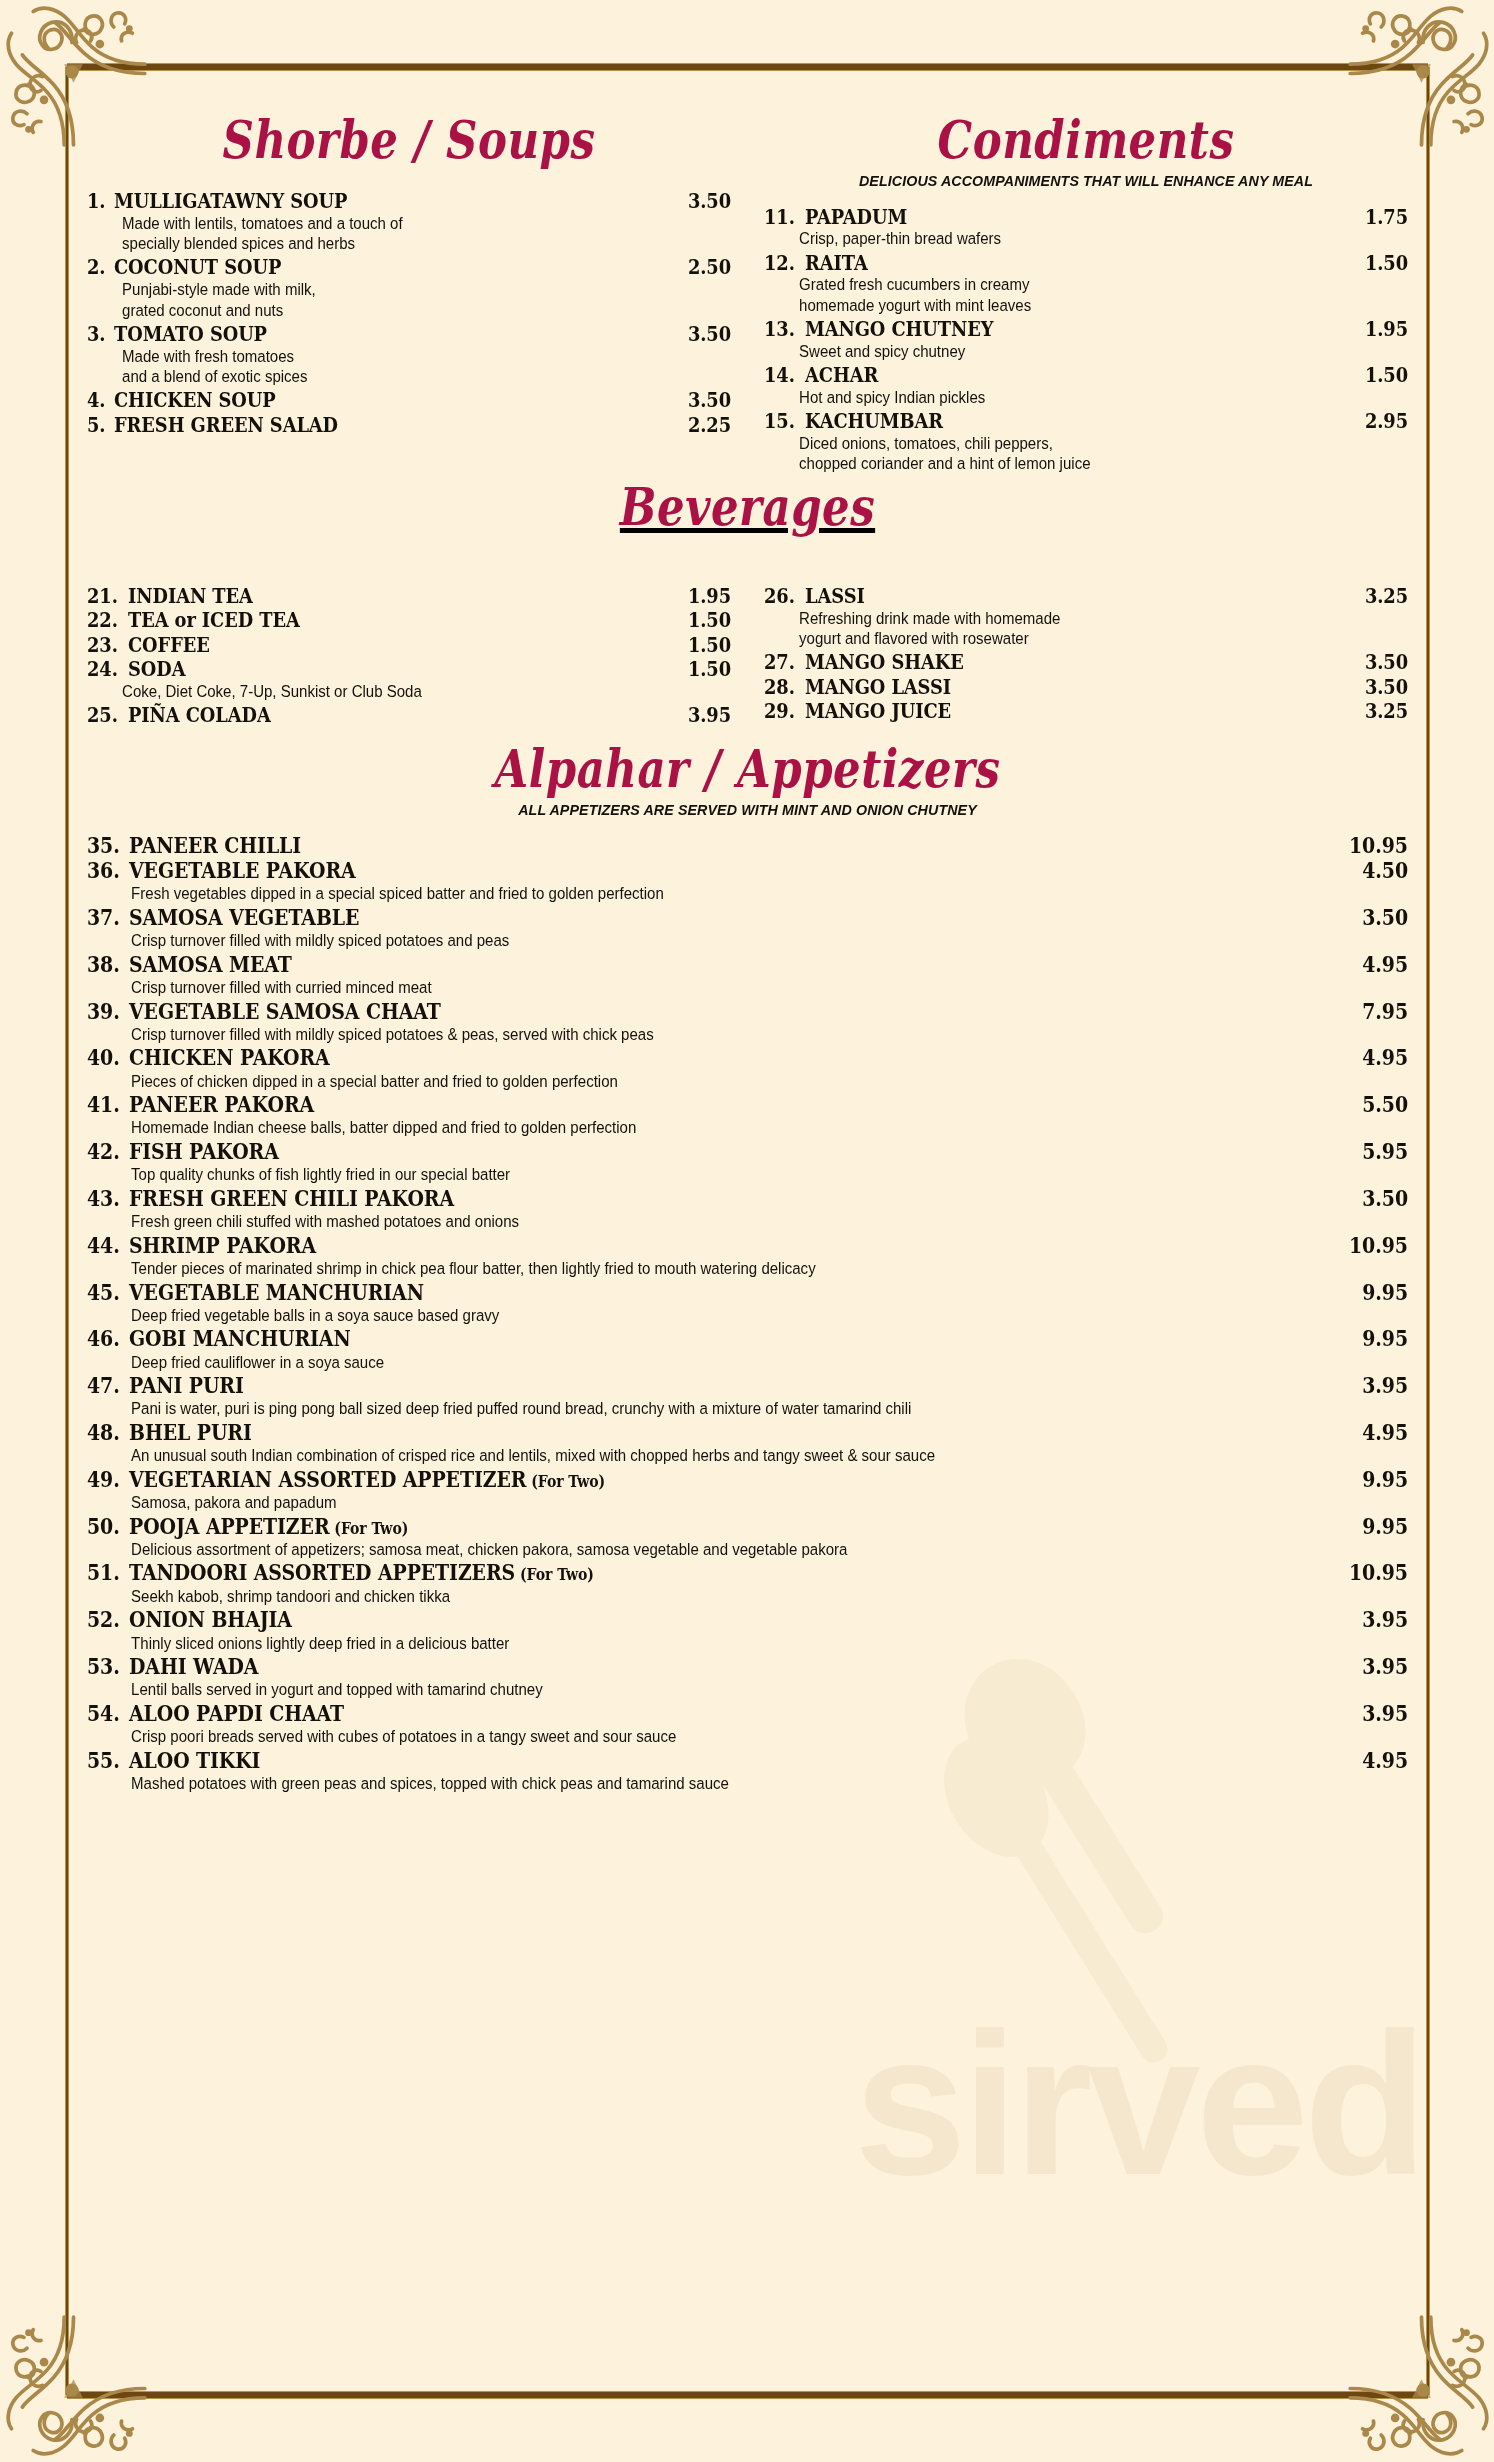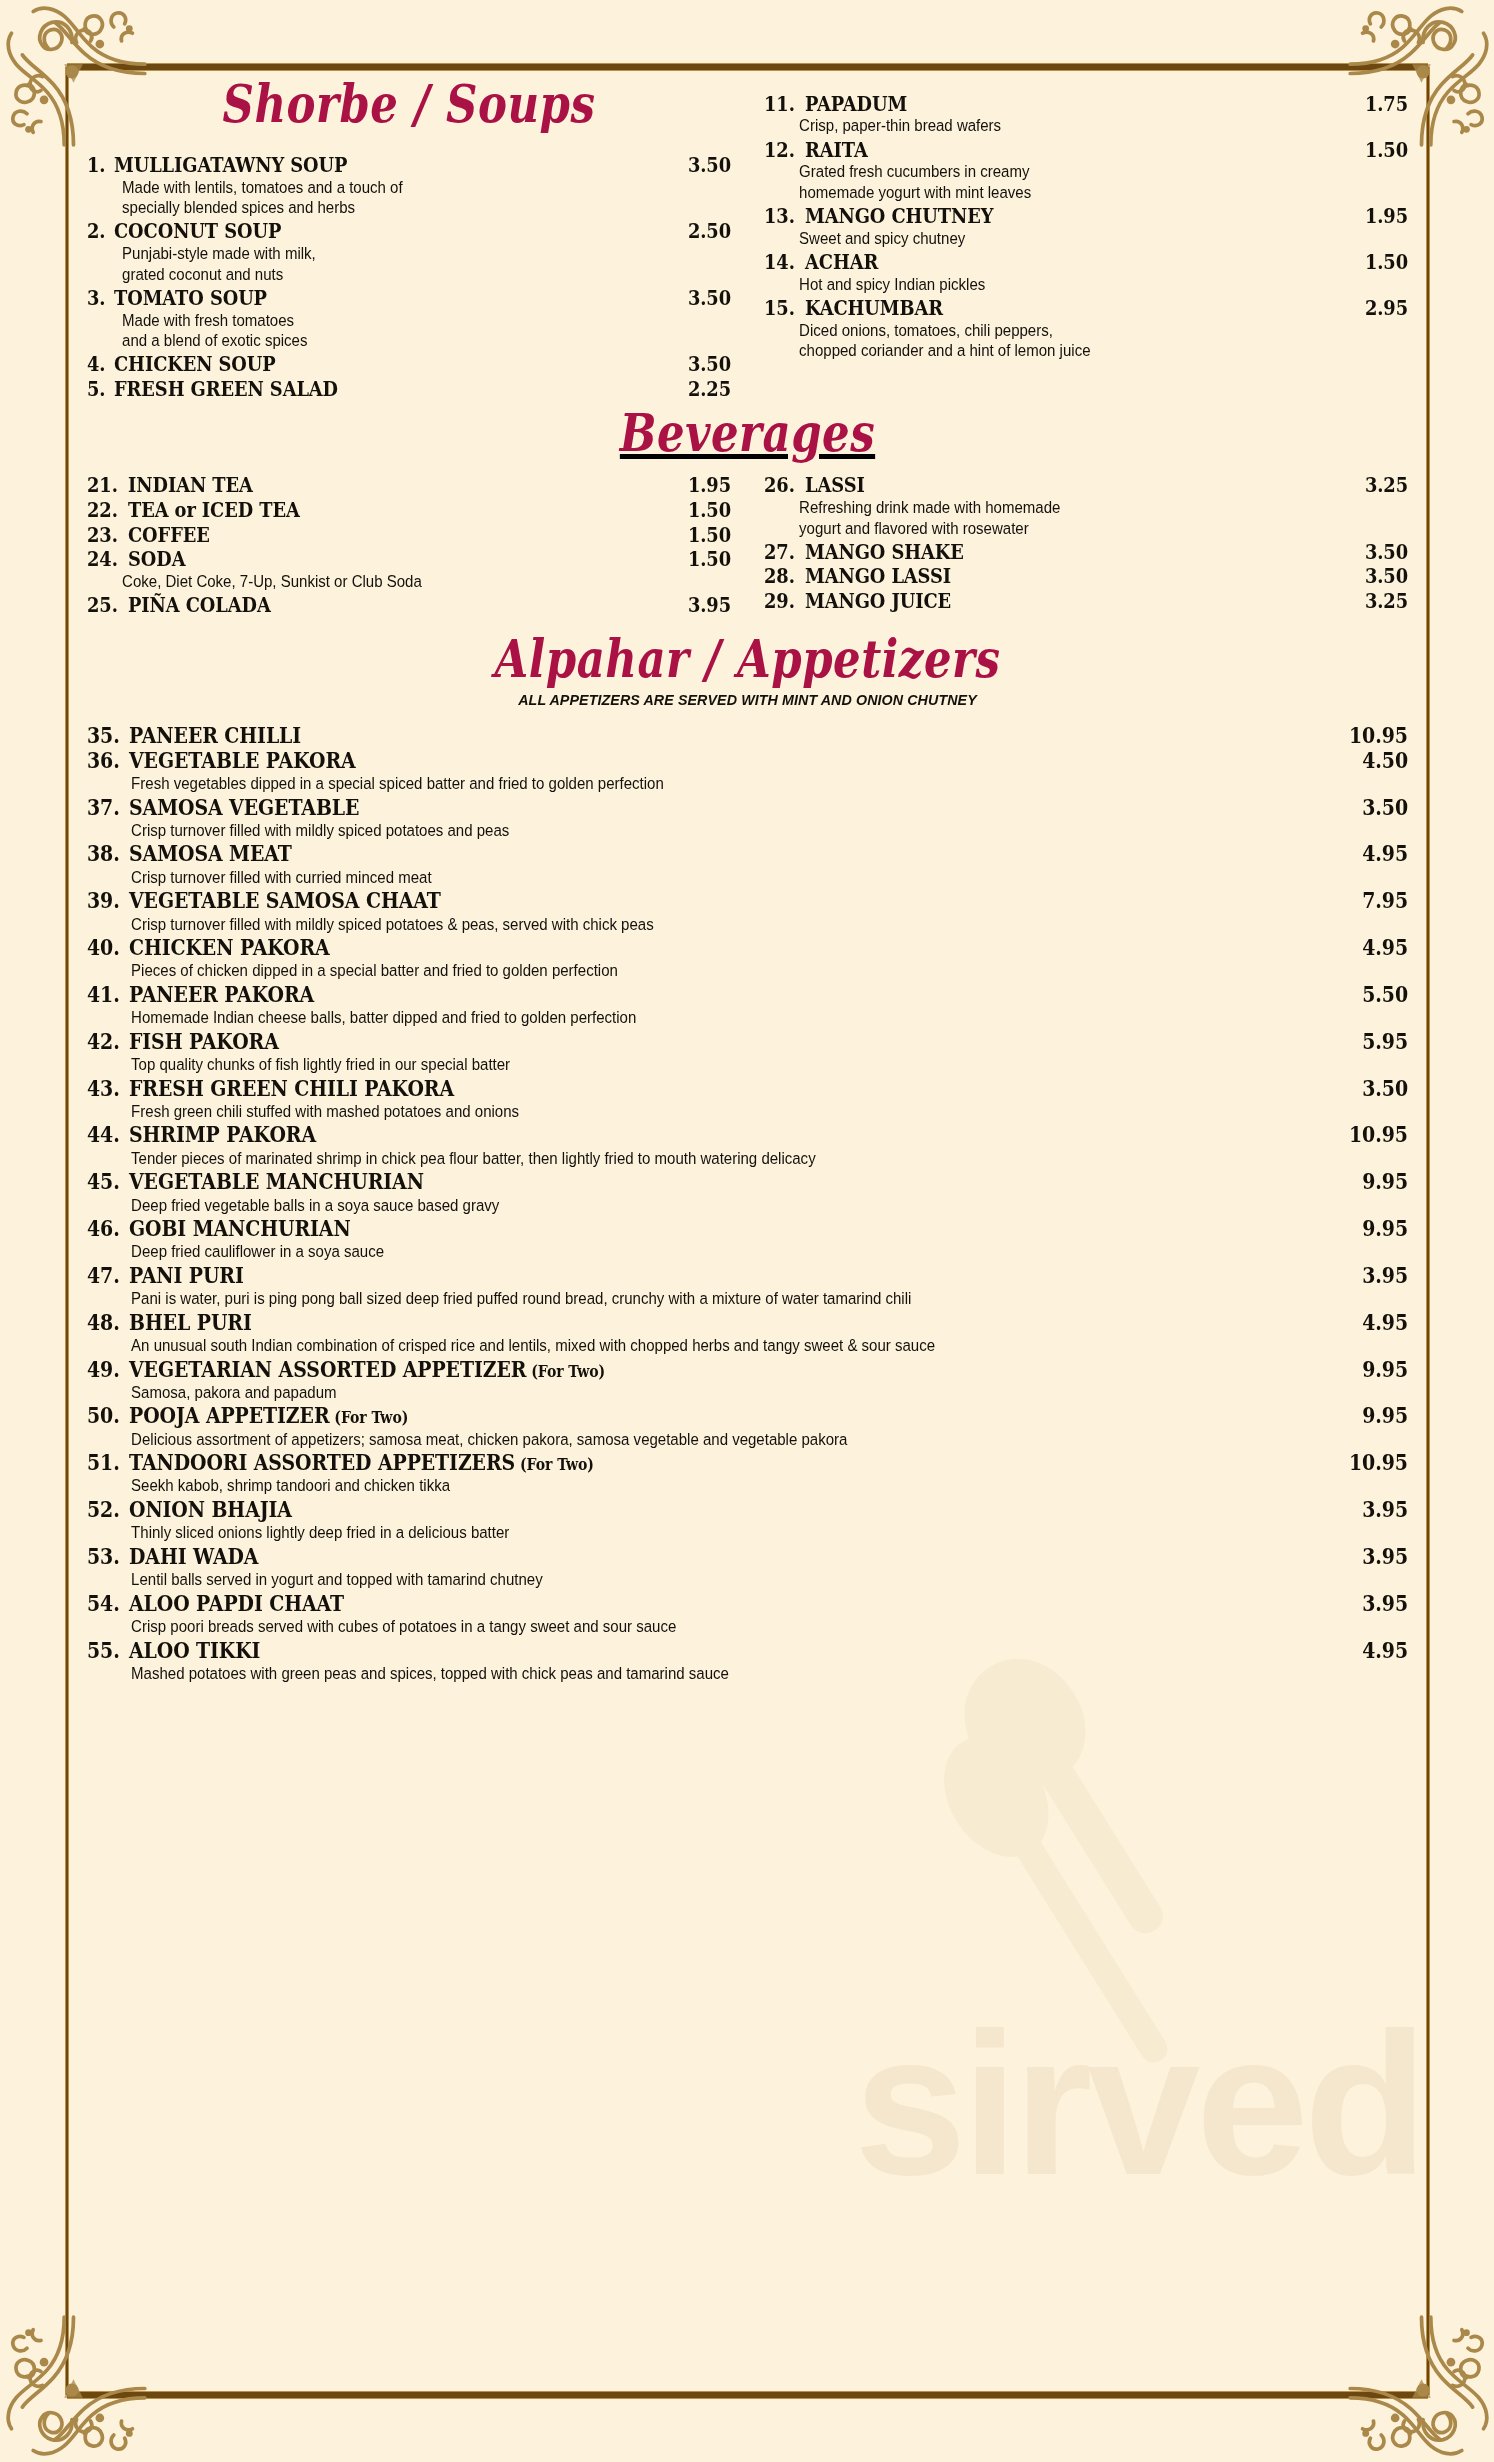--- a/index.html
+++ b/index.html
@@ -58,21 +58,21 @@
 
   .subhead{
     font-family:"Liberation Sans", sans-serif;
     font-weight:700;font-style:italic;
     font-size:15.5px;letter-spacing:0.1px;
     text-align:center;color:#14110C;
     transform:scaleX(.92);
     margin:6px 0 0 0;
   }
 
-  .cols{display:flex;gap:33px;}
+  .cols{display:flex;gap:33px;margin-top:36px;}
   .col{flex:1;min-width:0;}
 
   
   .item{margin:0 0 1.8px 0;}
   .line{
     display:flex;align-items:flex-end;
     font-family:"DejaVu Serif", serif;
     font-weight:700;
     color:#14110C;
     font-size:21px;
@@ -301,20 +301,24 @@
               <span class="num">5.</span>
               <span class="nm">FRESH GREEN SALAD</span>
               <span class="dots">................................................................................................................................................................................................................................................................................................................................................................................................................</span>
               <span class="price">2.25</span>
             </div>
           </div>
         </div>
     </div>
 
     <div class="col narrow">
+      <div class="sec-wrap">
+        <h1 class="sec script-title">Condiments</h1>
+        <div class="subhead">DELICIOUS ACCOMPANIMENTS THAT WILL ENHANCE ANY MEAL</div>
+      </div>
       <div class="gap-md"></div>
       <div>
           <div class="item">
             <div class="line">
               <span class="num">11.</span>
               <span class="nm">PAPADUM</span>
               <span class="dots">................................................................................................................................................................................................................................................................................................................................................................................................................</span>
               <span class="price">1.75</span>
             </div>
             <div class="desc">

